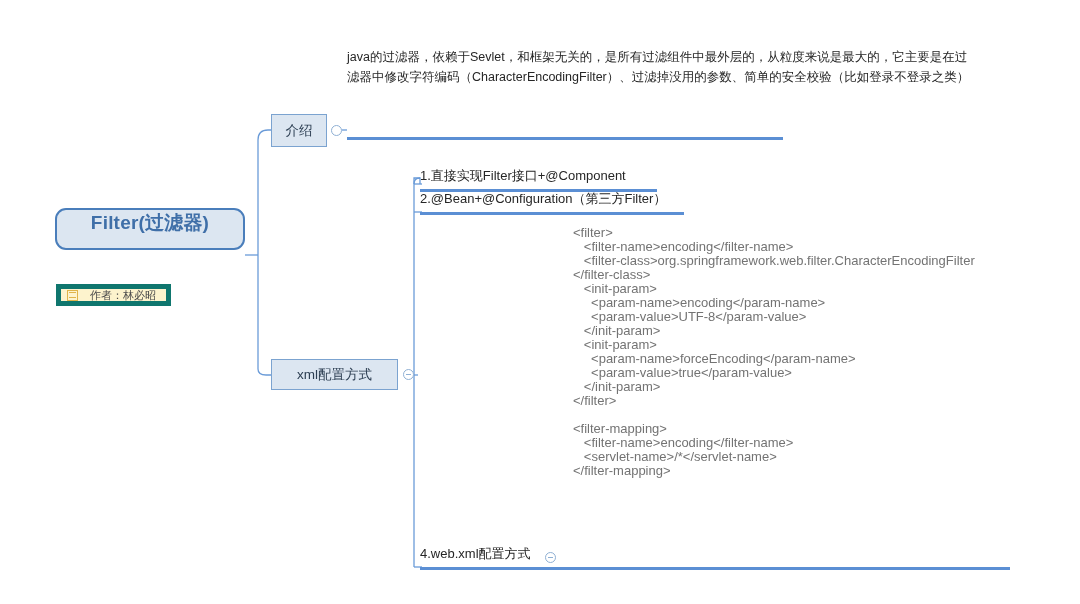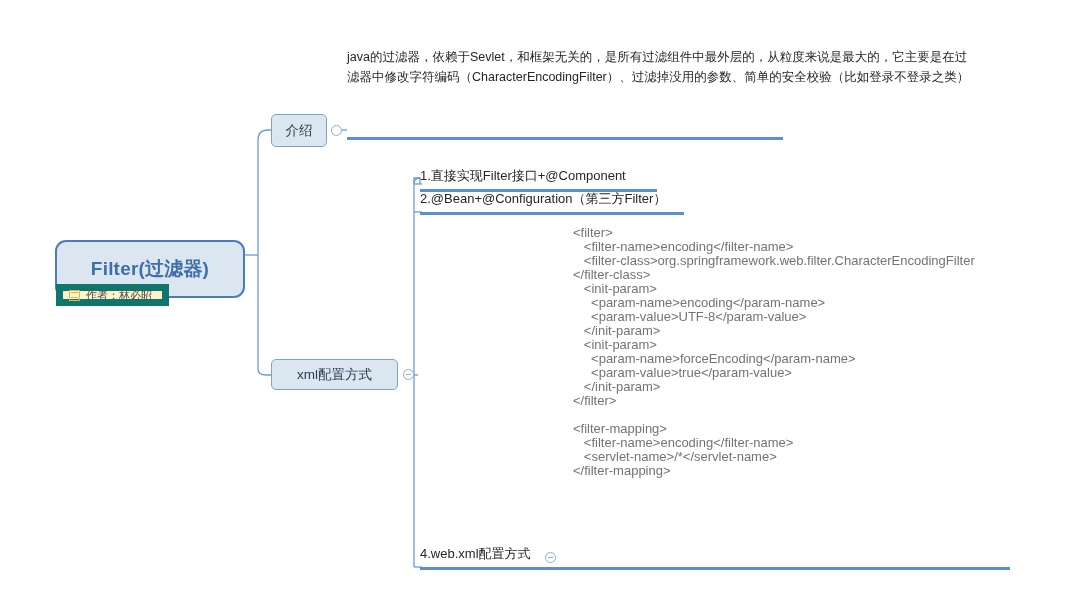--- a/index.html
+++ b/index.html
@@ -21,52 +21,51 @@
     top: 0;
     width: 1080px;
     height: 604px;
     pointer-events: none;
   }
 
   
   .root-node {
     position: absolute;
     left: 55px;
-    top: 240px;
+    top: 208px;
     width: 190px;
-    height: 58px;
+    height: 42px;
     box-sizing: border-box;
     background: #dce6f1;
     border: 2.5px solid #4a7ebb;
     border-radius: 11px;
     display: flex;
-    align-items: center;
     justify-content: center;
   }
   .root-label {
     font-size: 19px;
     font-weight: bold;
     color: #3f6fa8;
     letter-spacing: 0.2px;
     white-space: nowrap;
   }
 
   
   .author-note {
     position: absolute;
     left: 56px;
     top: 284px;
     height: 22px;
     box-sizing: border-box;
     background: #fdf3cd;
-    border: 7px solid #0f766e;
+    border: 5px solid #0f766e;
     display: flex;
     align-items: center;
     padding: 0 10px 0 6px;
-    gap: 6px;
+    gap: 12px;
   }
   .note-icon {
     width: 11px;
     height: 11px;
     box-sizing: border-box;
     border: 1.3px solid #e0b44a;
     display: flex;
     flex-direction: column;
     justify-content: space-between;
     padding: 1.5px 0;
@@ -83,21 +82,21 @@
     color: #4a4a4a;
     white-space: nowrap;
   }
 
   
   .l1-node {
     position: absolute;
     box-sizing: border-box;
     background: #dce6f1;
     border: 1.4px solid #7ba3d0;
-    border-radius: 5px;
+    border-radius: 0;
     display: flex;
     align-items: center;
     justify-content: center;
   }
   .l1-label {
     font-size: 13.5px;
     color: #2c3e52;
     white-space: nowrap;
   }
   #node-intro { left: 271px; top: 114px; width: 56px; height: 33px; }

